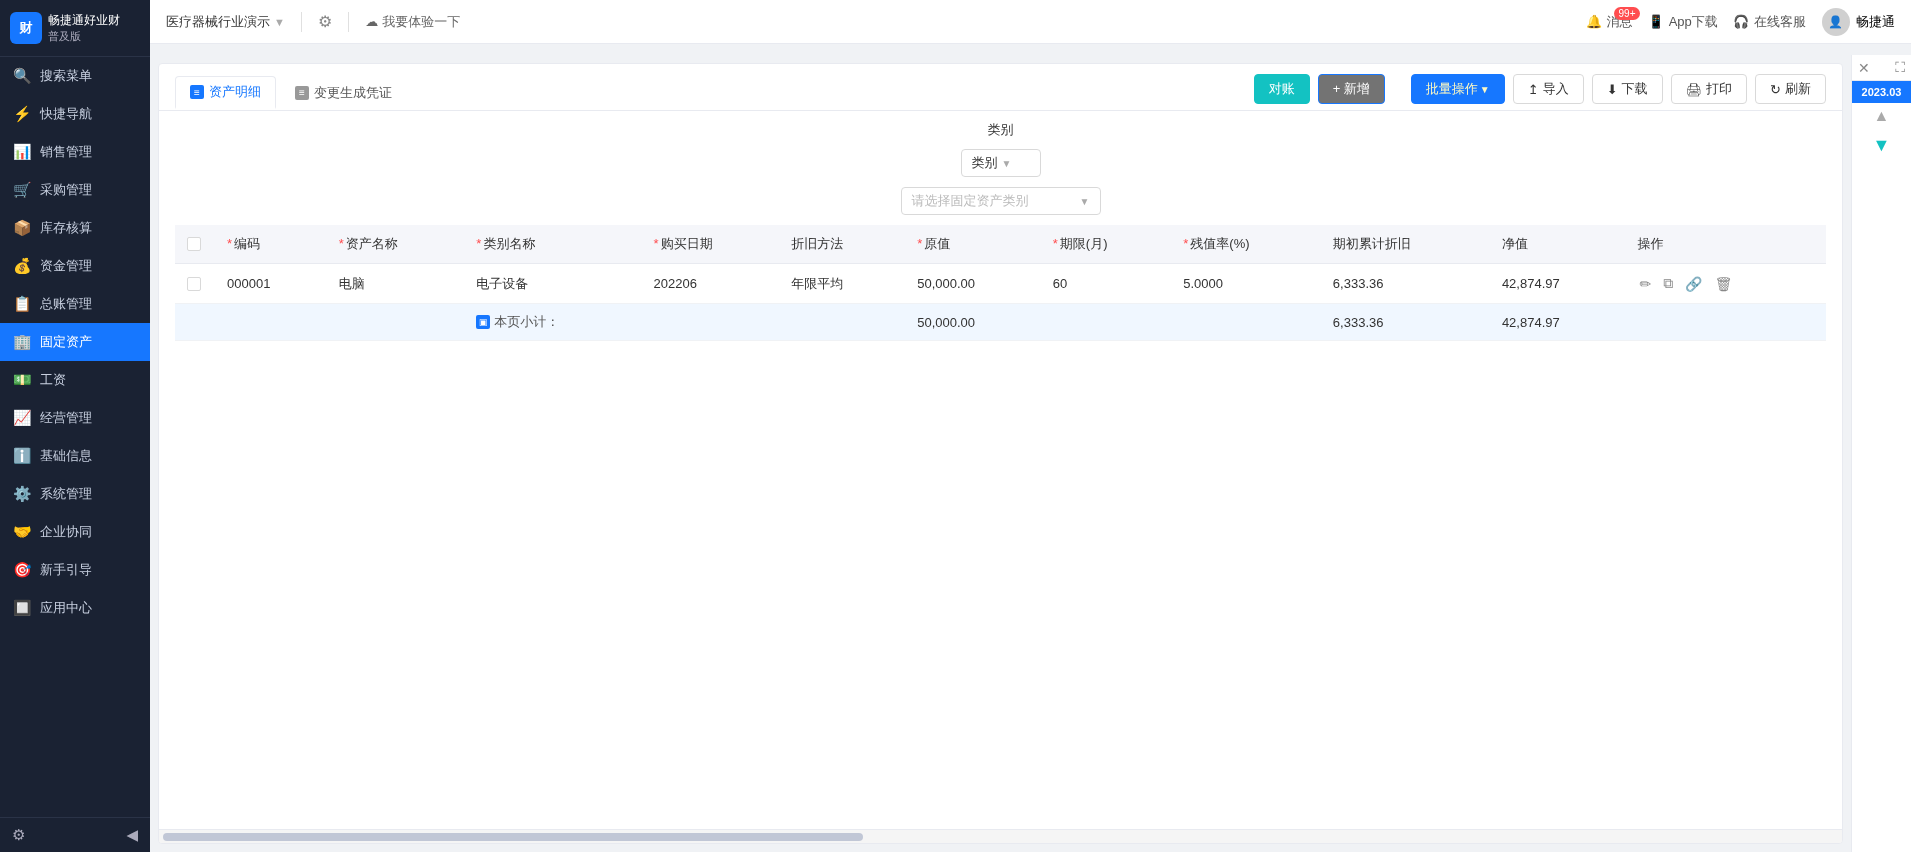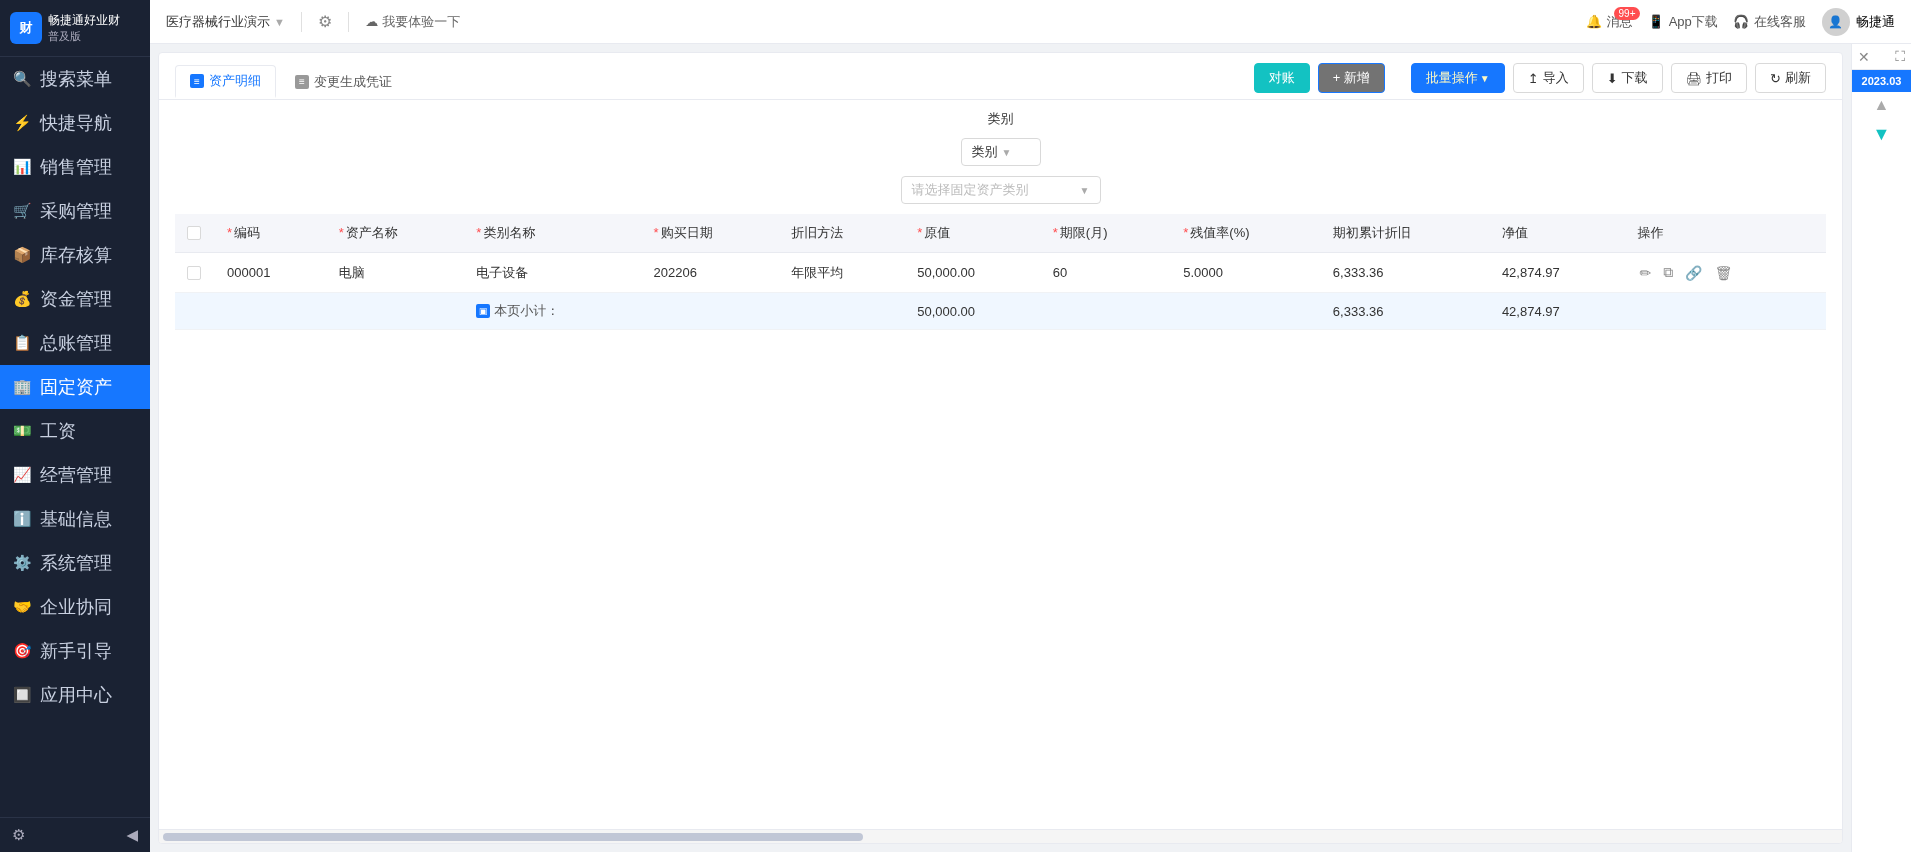--- a/index.html
+++ b/index.html
@@ -32,36 +32,37 @@
       display: flex;
       align-items: center;
       gap: 8px;
       padding: 10px 14px;
       color: #c8d0e0;
       cursor: pointer;
       transition: background 0.15s;
     }
     .sidebar-item.active { background: #1677ff; color: #fff; }
     .sidebar-item-icon { width: 18px; height: 18px; display: flex; align-items: center; justify-content: center; font-size: 15px; flex-shrink: 0; }
-    .sidebar-item-label { font-size: 18px; }
+    .sidebar-item-label { font-size: 13px; }
     .sidebar-footer {
       display: flex;
       align-items: center;
       justify-content: space-between;
       padding: 8px 12px;
       border-top: 1px solid #2a3347;
     }
     .sidebar-footer-icon { color: #aab; cursor: pointer; font-size: 15px; }
 
     
     .main {
       flex: 1;
       display: flex;
       flex-direction: column;
       overflow: hidden;
+      gap: 11px;
     }
 
     
     .topbar {
       height: 44px;
       background: #fff;
       display: flex;
       align-items: center;
       padding: 0 16px;
       border-bottom: 1px solid #e8eaf0;

